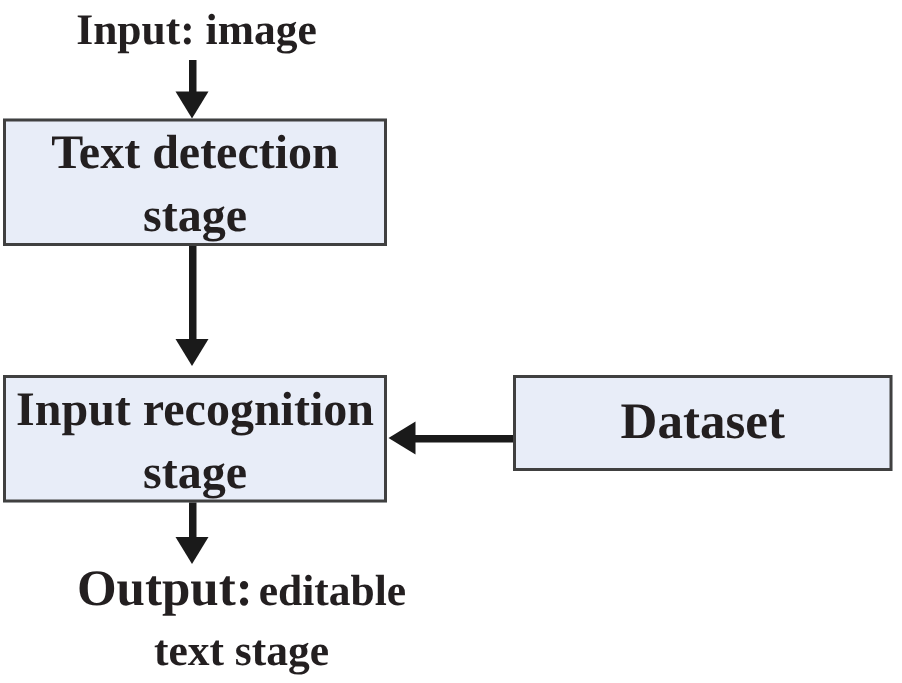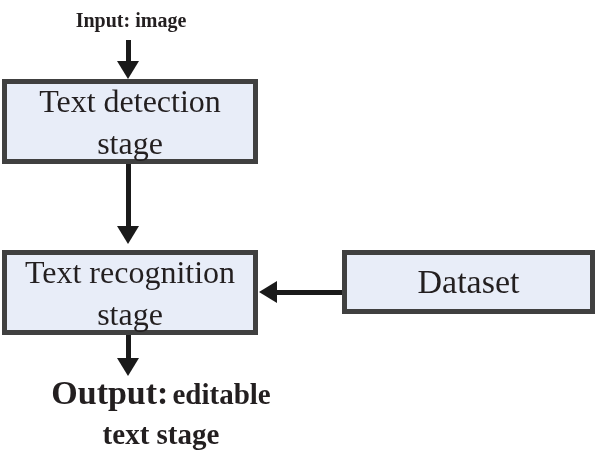--- a/index.html
+++ b/index.html
@@ -12,46 +12,47 @@
     position: relative;
     width: 601px;
     height: 455px;
     background: #ffffff;
     overflow: hidden;
     color: #231f20;
   }
   .node {
     position: absolute;
     background: #e8edf8;
-    border: 5px solid #404040;
+    border: 2px solid #404040;
     box-sizing: border-box;
     display: flex;
     align-items: center;
     justify-content: center;
     text-align: center;
+    font-weight: bold;
   }
   .node .node-label {
     font-size: 32px;
     line-height: 42px;
     color: #231f20;
   }
   #box-detection   { left: 2px;   top: 79px;  width: 256px; height: 85px; }
   #box-recognition { left: 2px;   top: 250px; width: 256px; height: 85px; }
   #box-dataset     { left: 342px; top: 250px; width: 253px; height: 64px; }
   #box-dataset .node-label { font-size: 34px; line-height: 34px; }
 
   .free-label {
     position: absolute;
     text-align: center;
     font-weight: bold;
     color: #231f20;
   }
   #input-label {
     left: 20px; top: 2px; width: 222px;
-    font-size: 20px; line-height: 36px;
+    font-size: 29px; line-height: 36px;
   }
   #output-label {
     left: 0px; top: 374px; width: 266px;
     line-height: 37px;
     padding-left: 28px;
   }
   .out-big   { font-size: 34px; }
   .out-small { font-size: 29px; }
   #output-line2 { line-height: 34px; }
 
@@ -104,21 +105,21 @@
   <div id="a1-head" class="head-down"></div>
 
   <div id="box-detection" class="node">
     <div class="node-label">Text detection stage</div>
   </div>
 
   <div id="a2-bar" class="vbar"></div>
   <div id="a2-head" class="head-down"></div>
 
   <div id="box-recognition" class="node">
-    <div class="node-label">Text recognition stage</div>
+    <div class="node-label">Input recognition stage</div>
   </div>
 
   <div id="box-dataset" class="node">
     <div class="node-label">Dataset</div>
   </div>
 
   <div id="a4-bar" class="hbar"></div>
   <div id="a4-head" class="head-left"></div>
 
   <div id="a3-bar" class="vbar"></div>

